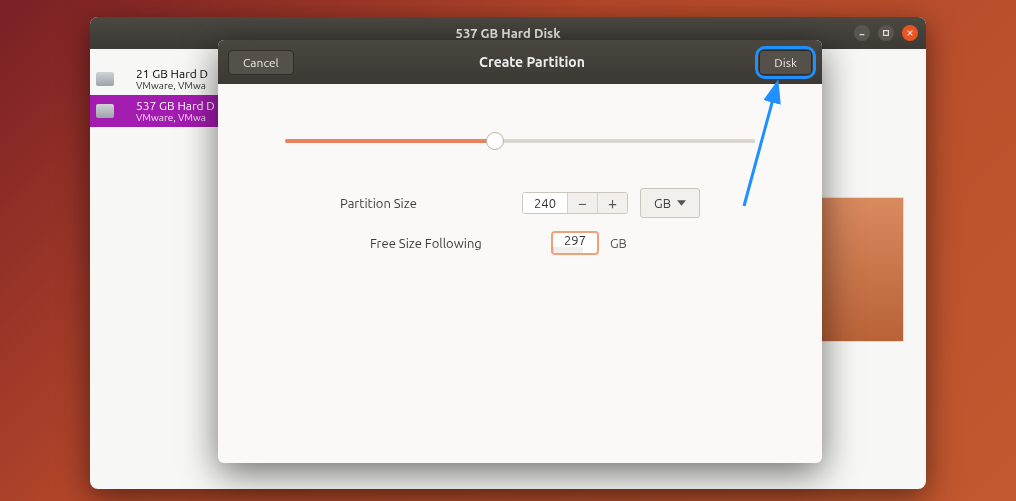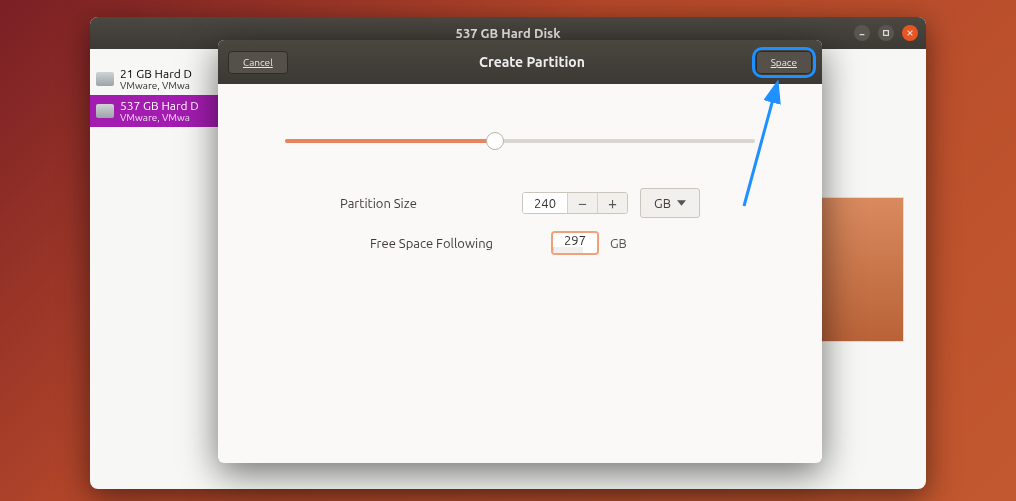--- a/index.html
+++ b/index.html
@@ -20,21 +20,21 @@
   }
   .titlebar .title { color: #e8e6e2; font-size: 13px; font-weight: 700; }
   .winctrl { position: absolute; right: 8px; display: flex; gap: 8px; align-items:center;}
   .winctrl span {
     width: 16px; height: 16px; border-radius: 50%;
     background: #5a564f; display: inline-flex; align-items:center; justify-content:center;
   }
   .winctrl span.close { background: #e95420; }
   .winctrl svg { width:8px; height:8px; stroke:#ddd; stroke-width:1.5; fill:none;}
   .disklist { position:absolute; top:46px; left:0; width:225px; }
-  .diskitem { display:flex; align-items:center; gap:6px; padding:4px 6px; }
+  .diskitem { display:flex; align-items:center; gap:22px; padding:4px 6px; }
   .diskitem.selected { background:#a21caf; color:#fff; }
   .diskicon { width:18px; height:14px; background:linear-gradient(#cfd3d6,#9da3a8); border-radius:2px; flex-shrink:0;}
   .disktxt { font-size:12px; line-height:1.1; }
   .disktxt .dn { font-weight:400; }
   .disktxt .ds { font-size:10px; opacity:.85; }
   .diskpanel {
     position:absolute; right:22px; top:180px; width:115px; height:145px;
     background: linear-gradient(#d98a5e,#b96238); border:1px solid #ddd;
   }
 
@@ -49,22 +49,22 @@
     height:44px; background: linear-gradient(#4a4741,#3c3934);
     display:flex; align-items:center; justify-content:space-between;
     padding:0 10px; position:relative;
   }
   .modaltitle {
     position:absolute; left:0; right:0; text-align:center;
     color:#eee; font-size:14px; font-weight:600; pointer-events:none;margin-left:24px;
   }
   .hbtn {
     background:#55514a; color:#eae7e1; border:1px solid #2f2c27;
-    padding:5px 14px; border-radius:4px; font-size:10px; cursor:pointer;
-    position:relative; z-index:2;text-decoration:underline;
+    padding:5px 14px; border-radius:4px; font-size:12px; cursor:pointer;
+    position:relative; z-index:2;
   }
   .next-hl { outline:3px solid #1e90ff; outline-offset:1px; border-radius:6px; }
 
   .modalbody { padding: 48px 30px 20px; }
 
   .slider-wrap { display:flex; justify-content:center; margin-bottom:38px;}
   .slider {
     position:relative; width:470px; height:18px;
   }
   .track {
@@ -158,21 +158,21 @@
   </div>
 
   <div class="diskpanel"></div>
 </div>
 
 <div class="modal">
   <div class="modalhead">
     <button class="hbtn">Cancel</button>
     <span class="modaltitle">Create Partition</span>
     <span class="next-hl">
-      <button class="hbtn">Space</button>
+      <button class="hbtn">Disk</button>
     </span>
   </div>
 
   <div class="modalbody">
 
     <div class="slider-wrap">
       <div class="slider">
         <div class="track"></div>
         <div class="track-fill"></div>
         <div class="thumb"></div>
@@ -188,21 +188,21 @@
       </div>
       <div class="unitsel">
         <span>GB</span>
         <svg viewBox="0 0 10 6">
             <path d="M0 0l5 6 5-6z"></path>
           </svg>
       </div>
     </div>
 
     <div class="formrow">
-      <div class="formlabel">Free Space Following</div>
+      <div class="formlabel">Free Size Following</div>
       <div class="numgroup hl">
         <input class="numval" value="297" style="">
         <button class="stepbtn">−</button>
         <button class="stepbtn">+</button>
       </div>
       <div class="unitlab">GB</div>
     </div>
 
   </div>
 </div>

